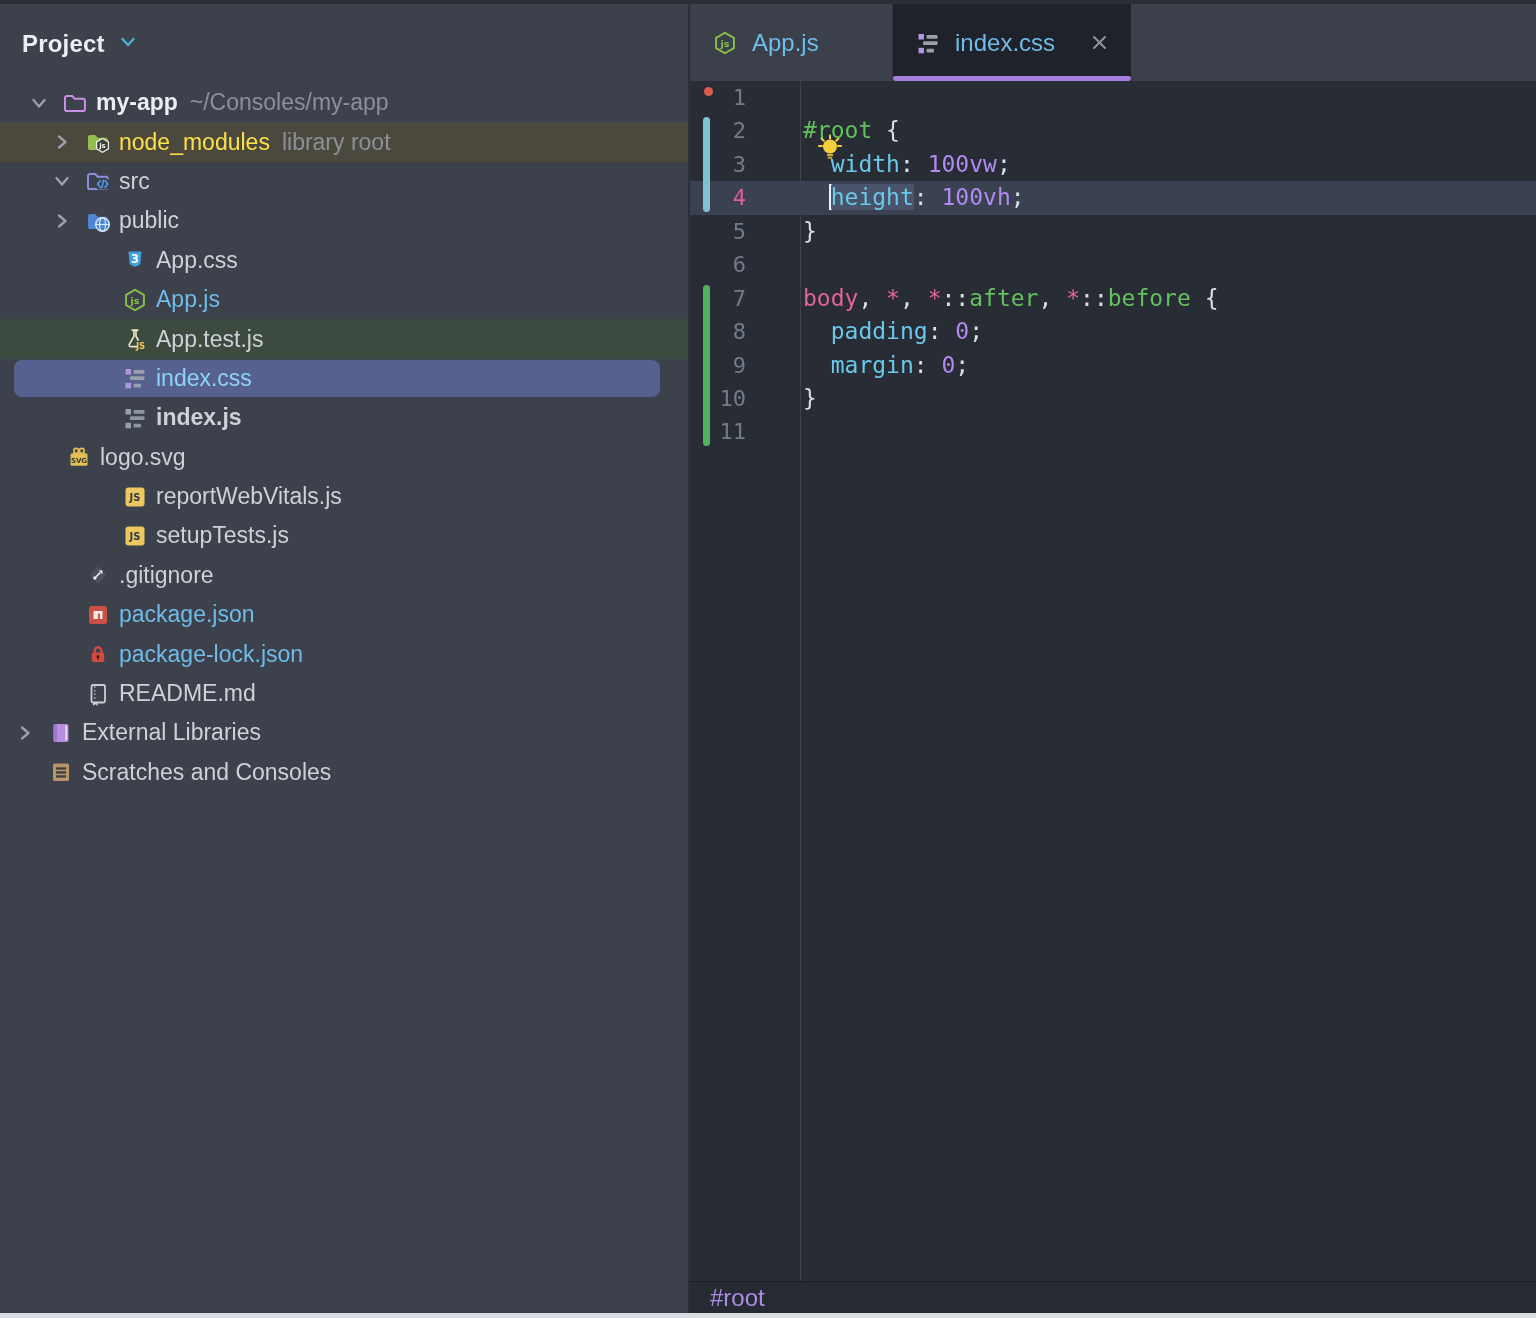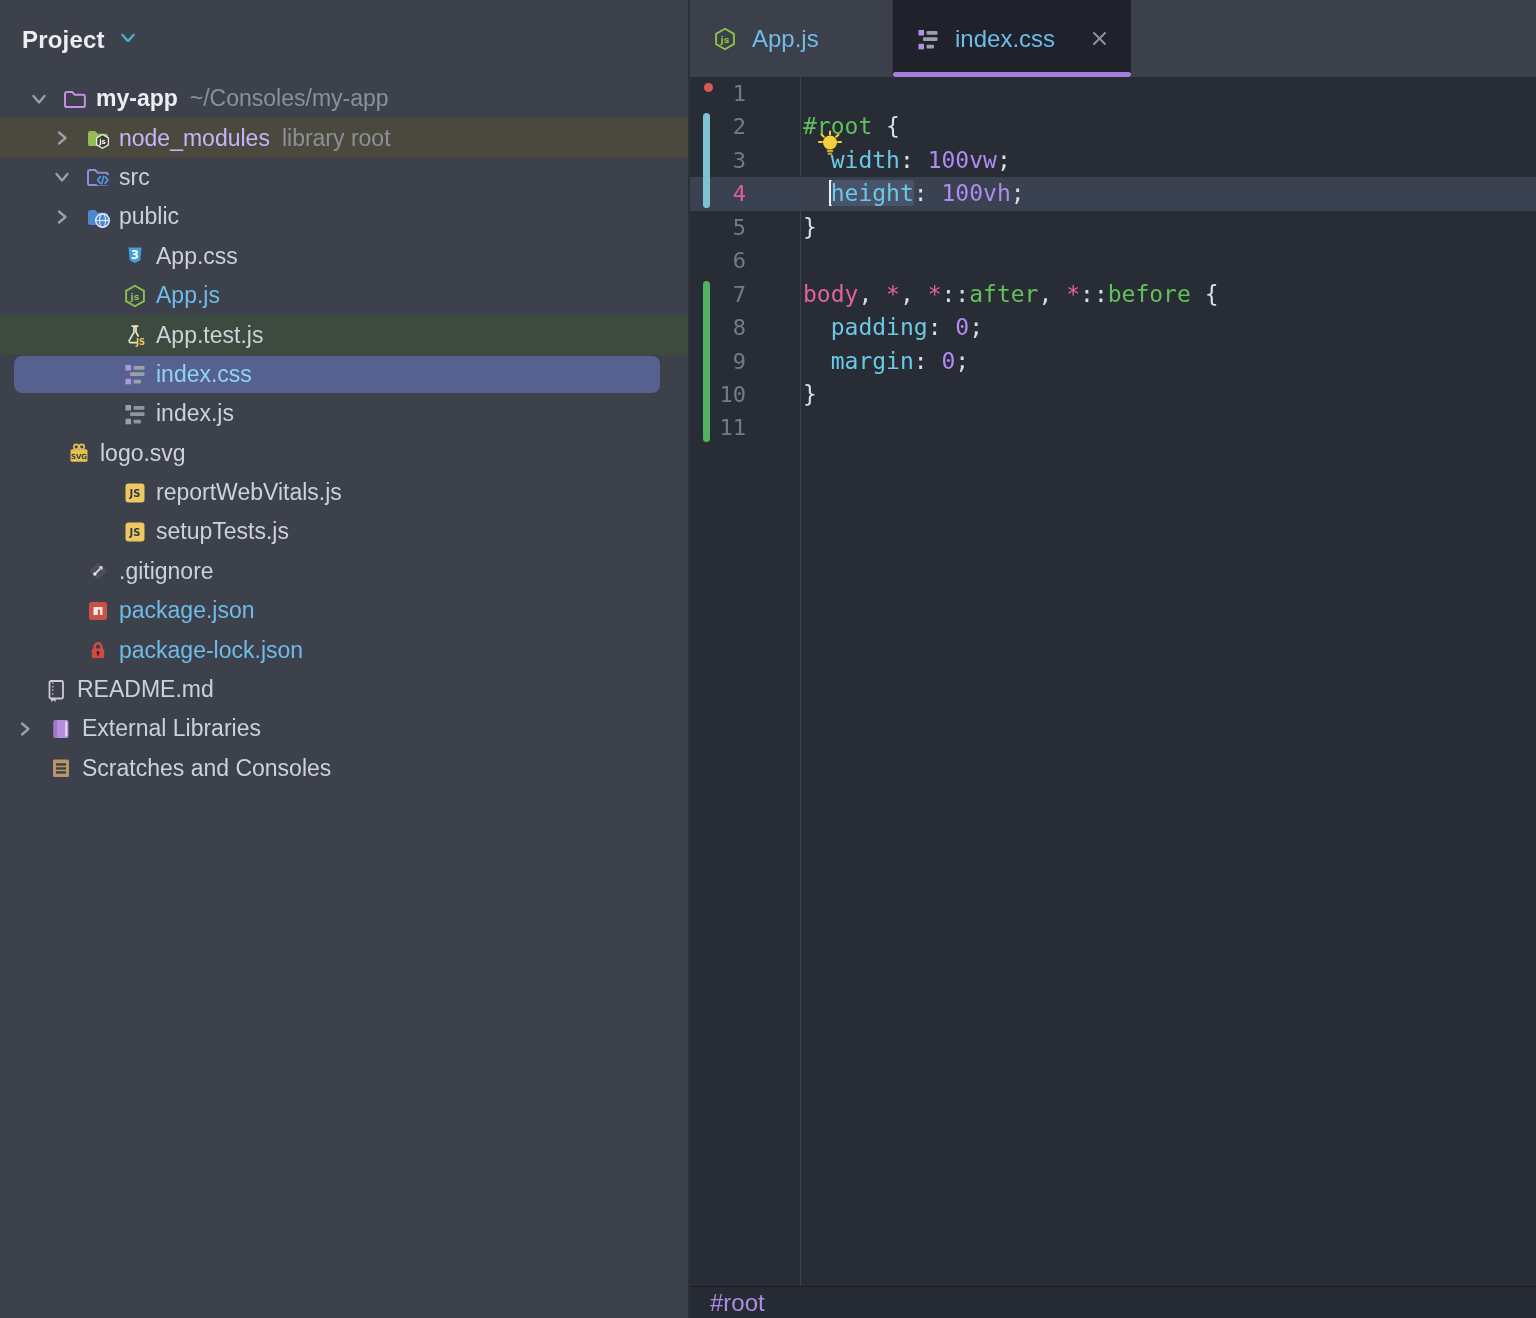--- a/index.html
+++ b/index.html
@@ -1,18 +1,18 @@
 <!DOCTYPE html>
 <html style="--accent: #A57EE0; --selection-row: #56618F; --editor-bg: #282C35; --panel-bg: #3C414B; --tabbar-bg: #3B404A; --active-tab-bg: #1F222A; --current-line: #3A4150; --caret-lineno: #E05E9E; --chg-mod: #7FC3D2; --chg-add: #53B25D; --syn-sel: #62C15C; --syn-tag: #E5639B; --syn-prop: #6BC8E8; --syn-val: #B18AF2; --syn-plain: #D9DEE7; --open-file: #6FBCE9; --breadcrumb: #AC8CE4;"><head>
 <meta charset="utf-8">
 <style>
   html,body{margin:0;padding:0;background:#1b1e24;}
   body{width:1536px;height:1318px;overflow:hidden;font-family:"Liberation Sans",sans-serif;
        -webkit-font-smoothing:antialiased;}
-  .app{width:1536px;height:1318px;display:flex;flex-direction:row;background:var(--editor-bg,#282C35);}
+  .app{width:1536px;height:1318px;display:flex;flex-direction:column;background:var(--editor-bg,#282C35);}
   .top-strip{height:4px;background:#2A2E36;flex:none;}
   .bottom-strip{height:5px;background:#D9DCE1;flex:none;}
   .main{flex:1;display:flex;min-height:0;}
 
   
   .project-panel{width:688px;flex:none;background:var(--panel-bg,#3C414B);border-right:2px solid #2B2F37;
                  display:flex;flex-direction:column;overflow:hidden;}
   .panel-header{height:79px;flex:none;display:flex;align-items:center;padding-left:22px;gap:12px;cursor:pointer;}
   .panel-header .title{font-size:24px;font-weight:bold;color:#ECEEF2;letter-spacing:.2px;}
   .tree{flex:1;overflow:hidden;position:relative;}
@@ -22,21 +22,21 @@
   .tree-row.bg-green .hl-bg{background:#3D4A3F;}
   .tree-row.selected .hl-bg{left:14px;right:28px;top:1px;bottom:1px;border-radius:8px;background:var(--selection-row,#56618F);}
   .tree-row>*{position:relative;z-index:1;}
   .chev{width:38px;flex:none;display:flex;align-items:center;justify-content:flex-start;padding-left:4px;box-sizing:border-box;}
   .chev svg{display:block;}
   .chev.expanded svg{transform:rotate(90deg);}
   .t-icon{width:26px;height:26px;flex:none;margin-right:8px;display:flex;align-items:center;justify-content:center;}
   .t-icon svg{display:block;}
   .t-label{white-space:nowrap;}
   .t-label.bold-white{font-weight:bold;color:#ECEEF2;}
-  .t-label.periwinkle{color:#c4b5fd;}
+  .t-label.periwinkle{color:#fde047;}
   .t-label.lightblue{color:var(--open-file,#6FBCE9);}
   .t-label.brightblue{color:#8FD3F6;}
   .t-annot{color:#8B9099;margin-left:12px;white-space:nowrap;}
 
   
   .editor-pane{flex:1;display:flex;flex-direction:column;min-width:0;background:var(--editor-bg,#282C35);}
   .tab-bar{height:77px;flex:none;background:var(--tabbar-bg,#3B404A);display:flex;align-items:stretch;}
   .tab{display:flex;align-items:center;gap:14px;padding-left:22px;box-sizing:border-box;position:relative;
        font-size:24px;color:var(--open-file,#6FBCE9);cursor:pointer;}
   .tab.t0{width:203px;border-right:1px solid #32363F;}
@@ -191,21 +191,21 @@
               <svg width="26" height="26" viewBox="0 0 26 26">
                 <rect x="3.5" y="4" width="5.5" height="5.5" fill="#AF95E2"></rect>
                 <rect x="11.5" y="4.9" width="11" height="3.8" rx="1" fill="#99A0AB"></rect>
                 <rect x="8" y="11.3" width="14.5" height="3.8" rx="1" fill="#99A0AB"></rect>
                 <rect x="3.5" y="17.8" width="5.5" height="5.5" fill="#AF95E2"></rect>
                 <rect x="11.5" y="18.7" width="7.5" height="3.8" rx="1" fill="#99A0AB"></rect>
               </svg>
             </span>
             <span class="t-label brightblue">index.css</span>
           </div>
-          <div class="tree-row" style="padding-left: 122px;">
+          <div class="tree-row" style="padding-left: 122px; font-weight: bold;">
             <span class="hl-bg"></span>
             <span class="t-icon">
               <svg width="26" height="26" viewBox="0 0 26 26">
                 <rect x="3.5" y="4" width="5.5" height="5.5" fill="#99A0AB"></rect>
                 <rect x="11.5" y="4.9" width="11" height="3.8" rx="1" fill="#8E959F"></rect>
                 <rect x="8" y="11.3" width="14.5" height="3.8" rx="1" fill="#8E959F"></rect>
                 <rect x="3.5" y="17.8" width="5.5" height="5.5" fill="#99A0AB"></rect>
                 <rect x="11.5" y="18.7" width="7.5" height="3.8" rx="1" fill="#8E959F"></rect>
               </svg>
             </span>
@@ -270,21 +270,21 @@
             <span class="t-icon">
               <svg width="26" height="26" viewBox="0 0 26 26">
                 <path d="M9.7 12V9.6a3.3 3.3 0 0 1 6.6 0V12" fill="none" stroke="#D14B40" stroke-width="2.4"></path>
                 <rect x="6.8" y="11.4" width="12.4" height="9.6" rx="1.8" fill="#D14B40"></rect>
                 <circle cx="13" cy="15.6" r="1.5" fill="#471E1A"></circle>
                 <rect x="12.3" y="16.2" width="1.4" height="2.6" fill="#471E1A"></rect>
               </svg>
             </span>
             <span class="t-label lightblue">package-lock.json</span>
           </div>
-          <div class="tree-row" style="padding-left: 43px;">
+          <div class="tree-row" style="padding-left: 85px;">
             <span class="hl-bg"></span>
             <span class="t-icon">
               <svg width="26" height="26" viewBox="0 0 26 26">
                 <rect x="6.5" y="4" width="13.5" height="17.5" rx="1.5" fill="none" stroke="#C9CDD4" stroke-width="1.8"></rect>
                 <line x1="9.8" y1="5.2" x2="9.8" y2="20.3" stroke="#C9CDD4" stroke-width="1.2" stroke-dasharray="1.5 2.2"></line>
                 <polygon points="8,21.5 8,25 10.3,23.2 12.6,25 12.6,21.5" fill="#C9CDD4"></polygon>
               </svg>
             </span>
             <span class="t-label">README.md</span>
           </div>

